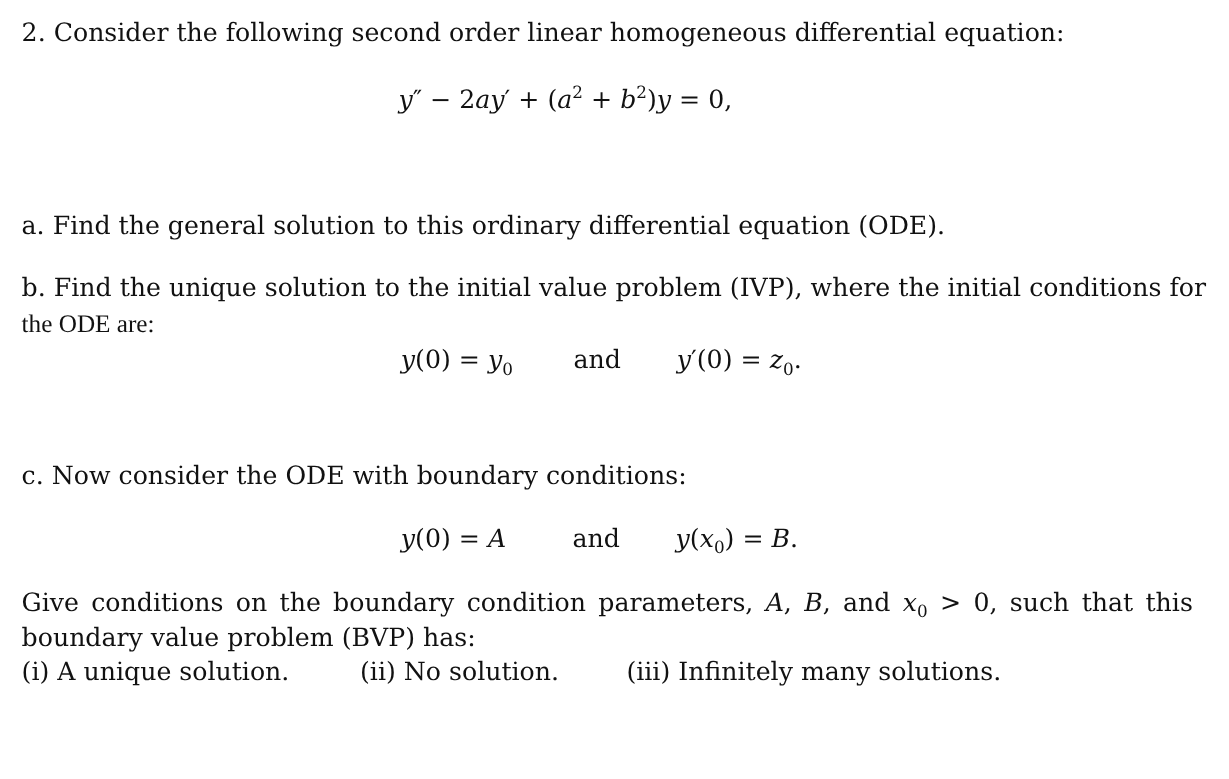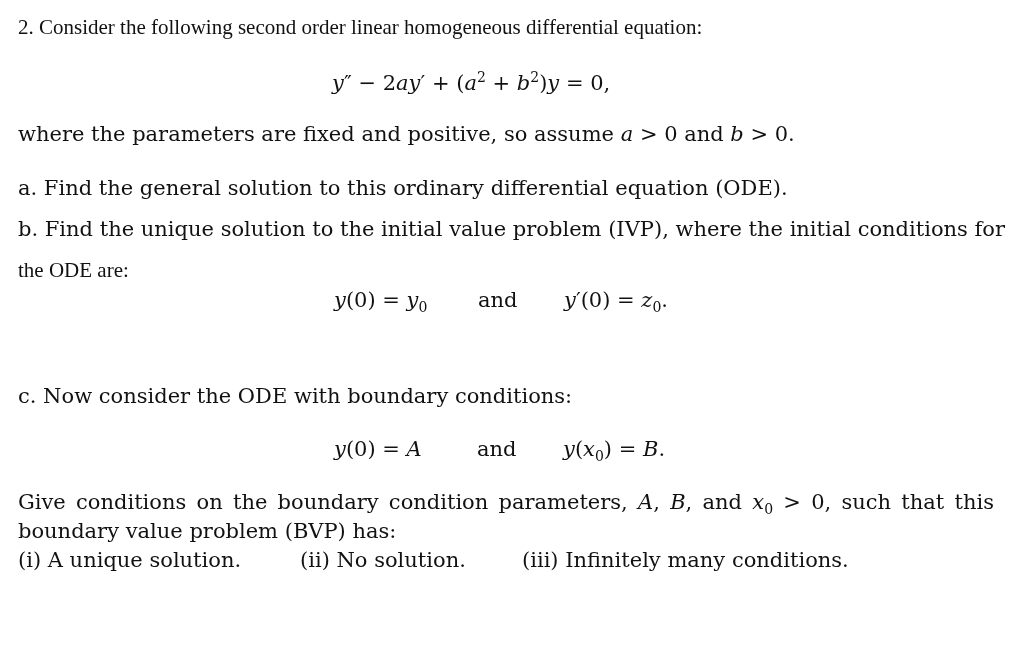--- a/index.html
+++ b/index.html
@@ -42,44 +42,43 @@
   .mi { font-style: italic; }
   sup, sub { font-size: 14px; line-height: 0; }
   sub { font-style: normal; }
   .opt { display: inline-block; }
 </style>
 </head>
 <body>
 
 <div class="page">
 
-  <div class="line" style="top:14px;font-family:Liberation Serif, serif;">
+  <div class="line" style="top:14px;">
     <span>2.</span>
     <span>Consider the following second order linear homogeneous differential equation:</span>
   </div>
 
   <div class="math" style="top:70px; left:332px;"><span class="mi">y</span><span>″</span><span> − 2</span><span class="mi">a</span><span class="mi">y</span><span>′</span><span> + (</span><span class="mi">a</span><sup>2</sup><span> + </span><span class="mi">b</span><sup>2</sup><span>)</span><span class="mi">y</span><span> = 0,</span></div>
 
-  <div class="line" style="top:121px;"><span>where the parameters are fixed and positive, so assume </span><span class="mi">a</span><span> &gt; 0 and </span><span class="mi">b</span><span> &gt; 0.</span></div>
 
   <div class="line" style="top:175px;">a. Find the general solution to this ordinary differential equation (ODE).</div>
 
-  <div class="line justify" style="top:216px;">b. Find the unique solution to the initial value problem (IVP), where the initial conditions for</div>
+  <div class="line justify" style="top:227px;">b. Find the unique solution to the initial value problem (IVP), where the initial conditions for</div>
   <div class="line" style="top:257px;font-family:Liberation Serif, serif;">the ODE are:</div>
 
   <div class="math" style="top:287px; left:334px;"><span class="mi">y</span><span>(0) = </span><span class="mi">y</span><sub>0</sub></div>
   <div class="math" style="top:287px; left:478px;">and</div>
   <div class="math" style="top:287px; left:564px;"><span class="mi">y</span><span>′</span><span>(0) = </span><span class="mi">z</span><sub>0</sub><span>.</span></div>
 
   <div class="line" style="top:383px;">c. Now consider the ODE with boundary conditions:</div>
 
   <div class="math" style="top:436px; left:334px;"><span class="mi">y</span><span>(0) = </span><span class="mi">A</span></div>
   <div class="math" style="top:436px; left:477px;">and</div>
   <div class="math" style="top:436px; left:563px;"><span class="mi">y</span><span>(</span><span class="mi">x</span><sub>0</sub><span>) = </span><span class="mi">B</span><span>.</span></div>
 
   <div class="line justify" style="top:489px;"><span>Give conditions on the boundary condition parameters, </span><span class="mi">A</span><span>, </span><span class="mi">B</span><span>, and </span><span class="mi">x</span><sub>0</sub><span> &gt; 0, such that this</span></div>
   <div class="line" style="top:518px;">boundary value problem (BVP) has:</div>
 
   <div class="line" style="top:547px;">
-    <span class="opt" style="width:282px;">(i) A unique solution.</span><span class="opt" style="width:222px;">(ii) No solution.</span><span class="opt">(iii) Infinitely many conditions.</span>
+    <span class="opt" style="width:282px;">(i) A unique solution.</span><span class="opt" style="width:222px;">(ii) No solution.</span><span class="opt">(iii) Infinitely many solutions.</span>
   </div>
 
 </div>
 
 </body></html>

